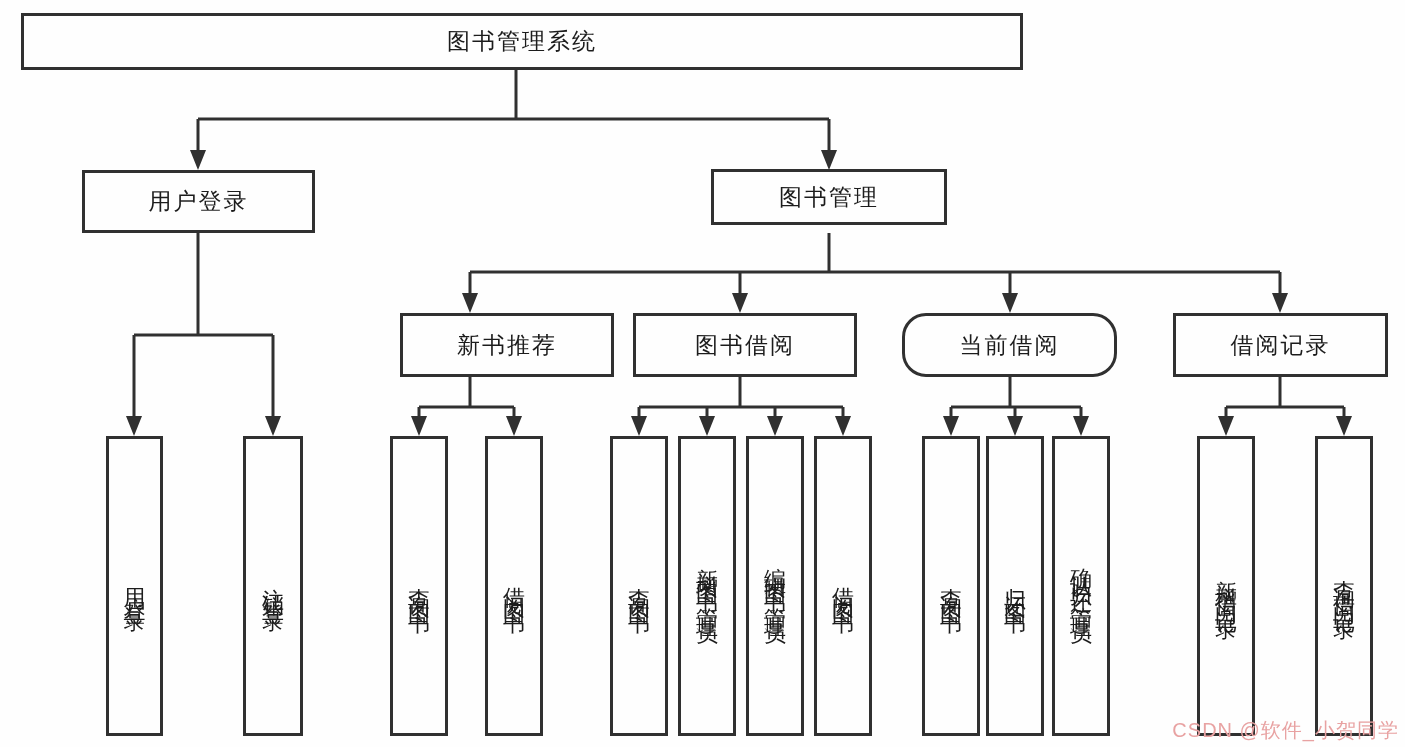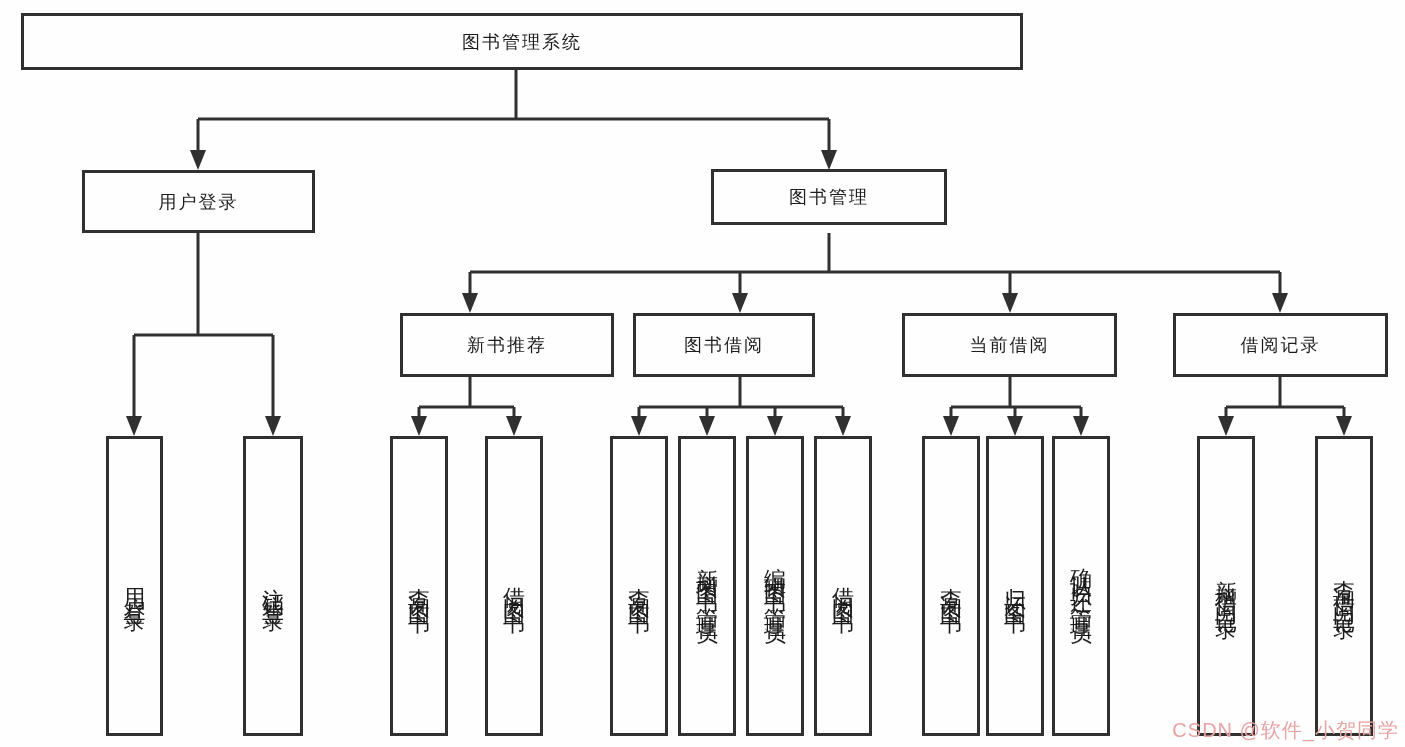--- a/index.html
+++ b/index.html
@@ -24,21 +24,21 @@
     position: absolute;
     box-sizing: border-box;
     border: 3px solid #303030;
     background: #fefefe;
     display: flex;
     align-items: center;
     justify-content: center;
     color: #1c1c1c;
   }
   .node.h span {
-    font-size: 18px;
+    font-size: 23px;
     letter-spacing: 2px;
     white-space: nowrap;
   }
   .node.v span {
     writing-mode: vertical-rl;
     text-orientation: mixed;
     font-size: 22px;
     letter-spacing: 8px;
     line-height: 1;
     white-space: nowrap;
@@ -98,24 +98,24 @@
   <div class="node h" style="left:82px; top:170px; width:233px; height:63px;">
     <span>用户登录</span>
   </div>
   <div class="node h" style="left:711px; top:169px; width:236px; height:56px;">
     <span>图书管理</span>
   </div>
 
   <div class="node h" style="left:363px; top:313px; width:214px; height:64px;margin-left:37px;">
     <span>新书推荐</span>
   </div>
-  <div class="node h" style="left:633px; top:313px; width:182px; height:64px;">
+  <div class="node h" style="left:633px; top:313px; width:224px; height:64px;">
     <span>图书借阅</span>
   </div>
-  <div class="node h" style="left:902px; top:313px; width:215px; height:64px;">
+  <div class="node h" style="left:902px; top:313px; width:215px; height:64px;border-radius:24px;">
     <span>当前借阅</span>
   </div>
   <div class="node h" style="left:1173px; top:313px; width:215px; height:64px;">
     <span>借阅记录</span>
   </div>
 
   <div class="node v" style="left:106px; top:436px; width:57px; height:300px;">
     <span>用户登录</span>
   </div>
   <div class="node v" style="left:243px; top:436px; width:60px; height:300px;">

